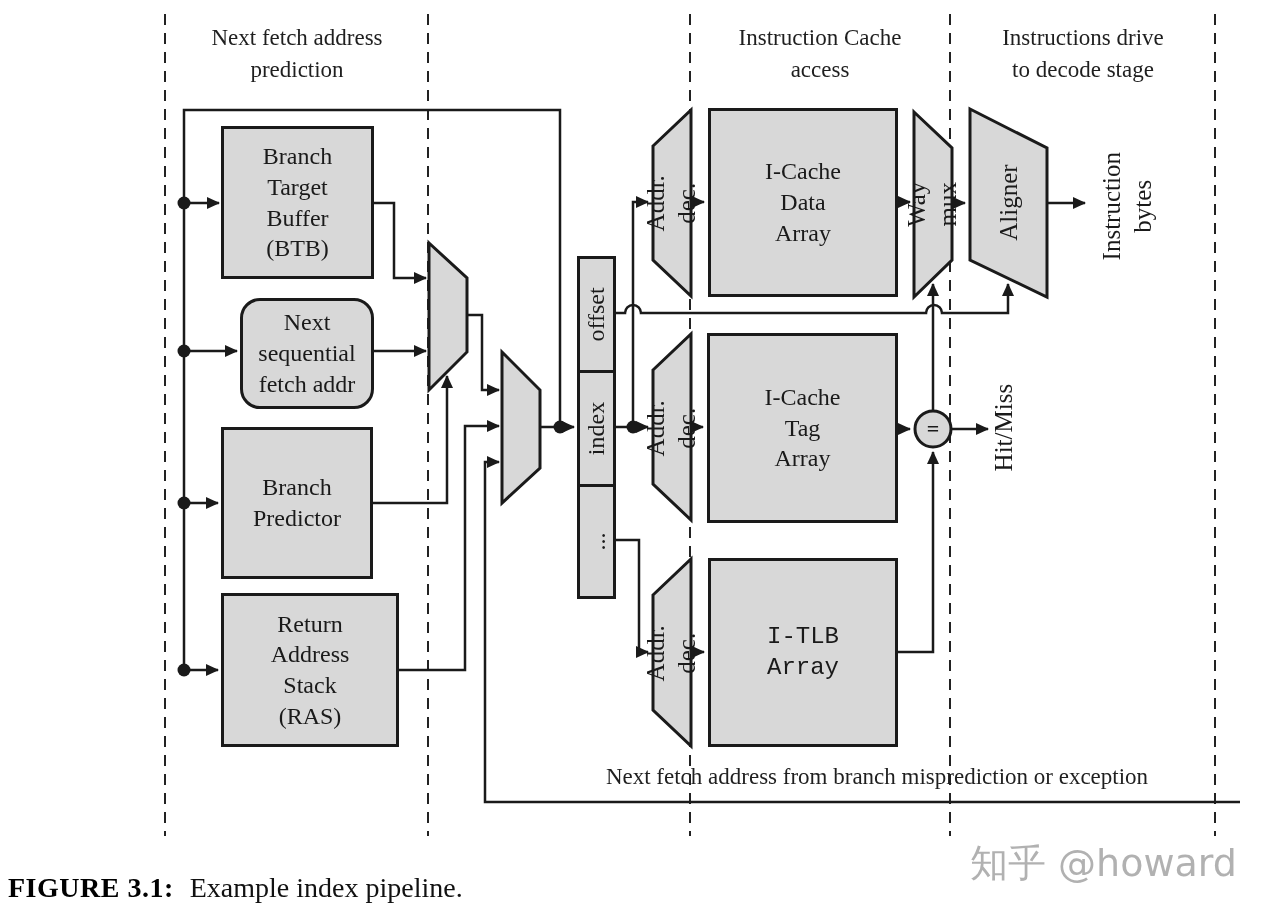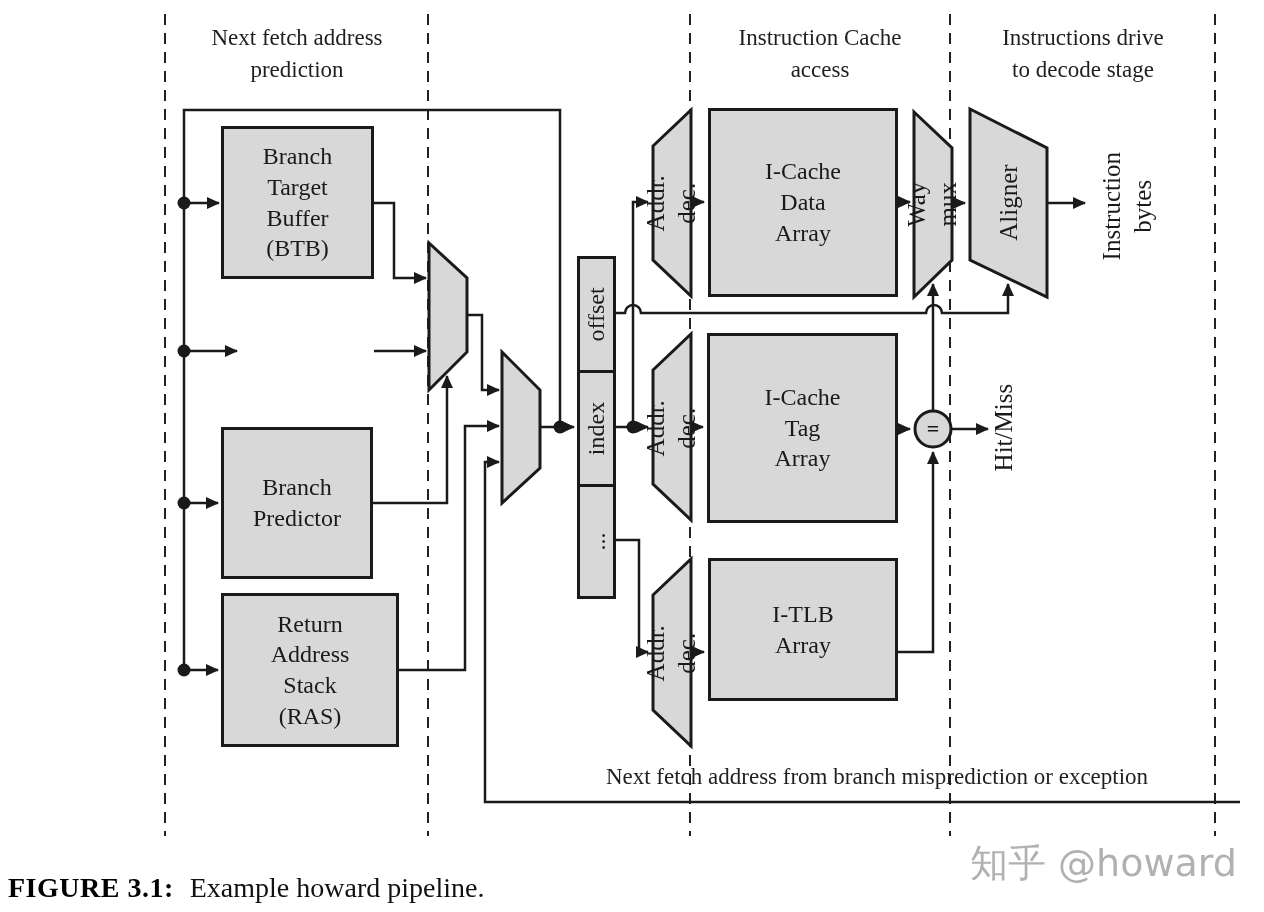--- a/index.html
+++ b/index.html
@@ -108,20 +108,23 @@
 prediction</div>
   <div class="stage-header" style="left:692px; top:22px; width:256px;">Instruction Cache
 access</div>
   <div class="stage-header" style="left:952px; top:22px; width:262px;">Instructions drive
 to decode stage</div>
 
   <div class="box" style="left:221px; top:126px; width:153px; height:153px;">Branch
 Target
 Buffer
 (BTB)</div>
+  <div class="box rounded" style="left:240px; top:298px; width:134px; height:111px;">Next
+sequential
+fetch addr</div>
   <div class="box" style="left:221px; top:427px; width:152px; height:152px;">Branch
 Predictor</div>
   <div class="box" style="left:221px; top:593px; width:178px; height:154px;">Return
 Address
 Stack
 (RAS)</div>
 
   <div class="seg" style="left:577px; top:256px; width:39px; height:117px;">
     <span>offset</span>
   </div>
@@ -131,21 +134,21 @@
   <div class="seg" style="left:577px; top:484px; width:39px; height:115px;">
     <span>...</span>
   </div>
 
   <div class="box" style="left:708px; top:108px; width:190px; height:189px;">I-Cache
 Data
 Array</div>
   <div class="box" style="left:707px; top:333px; width:191px; height:190px;">I-Cache
 Tag
 Array</div>
-  <div class="box" style="left:708px; top:558px; width:190px; height:143px;">I-TLB
+  <div class="box" style="left:708px; top:558px; width:190px; height:189px;font-family:Liberation Mono, monospace;">I-TLB
 Array</div>
 
   <div class="rot" style="left:648px; top:108px; width:46px; height:190px;">
     <span>Addr. dec.</span>
   </div>
   <div class="rot" style="left:648px; top:333px; width:46px; height:190px;">
     <span>Addr. dec.</span>
   </div>
   <div class="rot" style="left:648px; top:558px; width:46px; height:190px;">
     <span>Addr. dec.</span>
@@ -161,18 +164,18 @@
 bytes</span>
   </div>
   <div class="rot" style="left:982px; top:368px; width:44px; height:120px;">
     <span>Hit/Miss</span>
   </div>
   <div class="eq-label" style="left:916px; top:412px; width:34px; height:34px;">=</div>
 
   <div class="annotation" style="left:527px; top:764px; width:700px;">Next fetch address from branch misprediction or exception</div>
 
   <div class="caption" style="left:8px; top:872px;">
-    <span class="fig">FIGURE 3.1:</span><span>Example howard pipeline.</span>
+    <span class="fig">FIGURE 3.1:</span><span>Example index pipeline.</span>
   </div>
 
   <div class="watermark" style="left:970px; top:838px;">知乎 @howard</div>
 
 </div>
 
 </body></html>

